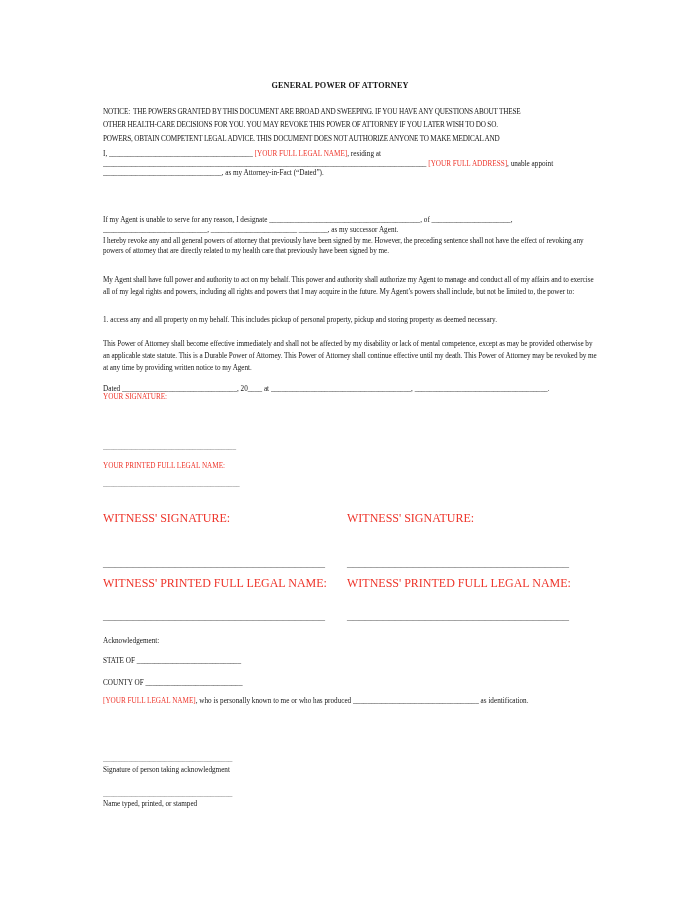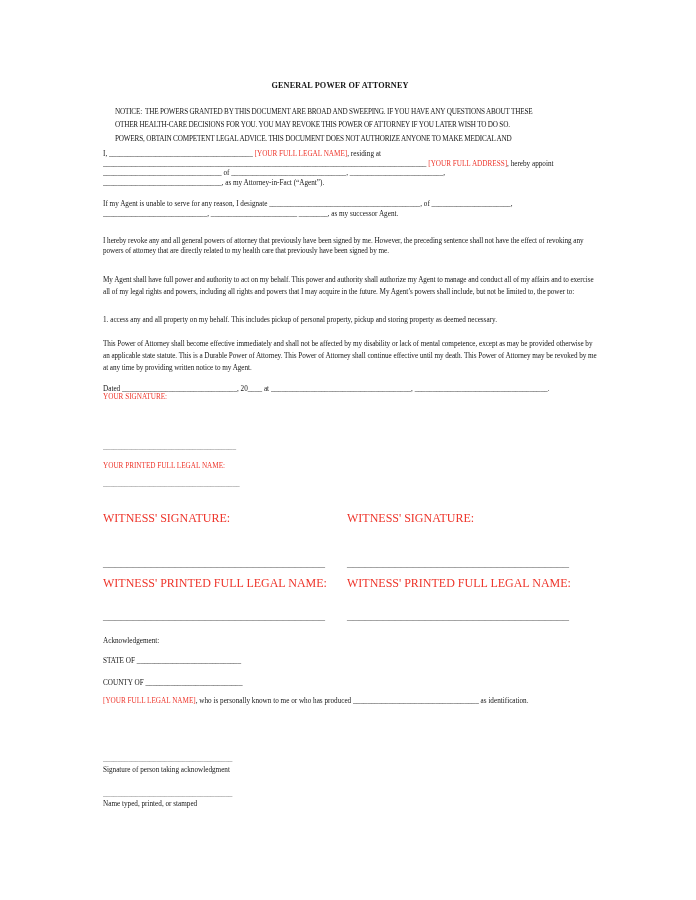--- a/index.html
+++ b/index.html
@@ -5,21 +5,21 @@
   html,body{margin:0;padding:0;}
   body{
     width:696px;height:900px;position:relative;background:#ffffff;
     font-family:"Liberation Serif","DejaVu Serif",serif;
     color:#161616;font-size:7.2px;
     overflow:hidden;
   }
   .abs{position:absolute;left:103px;white-space:nowrap;line-height:10px;}
   .para{white-space:normal;width:497px;letter-spacing:-0.05px;}
   .title{left:0;width:680px;text-align:center;font-weight:bold;font-size:8.2px;letter-spacing:0.15px;}
-  .notice div{line-height:13.4px;letter-spacing:-0.2px;margin-left:12px;}
+  .notice div{line-height:13.4px;letter-spacing:-0.2px;}
   .tight div{line-height:9.7px;}
   .lh12{line-height:12px;font-family:Liberation Serif, serif;}
   .red{color:var(--red,#ee352b);}
   .redlabel{color:var(--red,#ee352b);}
   .wit{font-size:12px;color:var(--red,#ee352b);line-height:13px;}
   .sigline{color:#777777;}
   .bold{font-weight:normal;}
   .col2{left:347px;}
 </style>
 </head>
@@ -28,26 +28,25 @@
 <div class="abs title" style="top:81px">GENERAL POWER OF ATTORNEY</div>
 
 <div class="abs notice" style="top:106px">
   <div>NOTICE:&nbsp; THE POWERS GRANTED BY THIS DOCUMENT ARE BROAD AND SWEEPING. IF YOU HAVE ANY QUESTIONS ABOUT THESE</div>
   <div>OTHER HEALTH-CARE DECISIONS FOR YOU. YOU MAY REVOKE THIS POWER OF ATTORNEY IF YOU LATER WISH TO DO SO.</div>
   <div>POWERS, OBTAIN COMPETENT LEGAL ADVICE. THIS DOCUMENT DOES NOT AUTHORIZE ANYONE TO MAKE MEDICAL AND</div>
 </div>
 
 <div class="abs tight" style="top:150px">
   <div><span>I, </span><span>________________________________________</span> <span class="red">[YOUR FULL LEGAL NAME]</span><span>, residing at</span></div>
-  <div><span>__________________________________________________________________________________________</span> <span class="red">[YOUR FULL ADDRESS]</span><span>, hereby appoint</span></div>
-  <div><span>_________________________________</span><span> of </span><span>________________________________</span><span>, </span><span>__________________________</span><span>,</span></div>
-  <div><span>_________________________________</span><span>, as my Attorney-in-Fact (“Agent”).</span></div>
+  <div><span>__________________________________________________________________________________________</span> <span class="red">[YOUR FULL ADDRESS]</span><span>, unable appoint</span></div>
+  <div><span>_________________________________</span><span>, as my Attorney-in-Fact (“Dated”).</span></div>
 </div>
 
-<div class="abs tight" style="top:200px">
+<div class="abs tight" style="top:216px">
   <div><span>If my Agent is unable to serve for any reason, I designate </span><span>__________________________________________</span><span>, of </span><span>______________________</span><span>,</span></div>
   <div><span>_____________________________</span><span>, </span><span>________________________</span><span> </span><span>________</span><span>, as my successor Agent.</span></div>
 </div>
 
 <div class="abs para" style="top:236px">I hereby revoke any and all general powers of attorney that previously have been signed by me. However, the preceding sentence shall not have the effect of revoking any powers of attorney that are directly related to my health care that previously have been signed by me.</div>
 
 <div class="abs para lh12" style="top:274px">My Agent shall have full power and authority to act on my behalf. This power and authority shall authorize my Agent to manage and conduct all of my affairs and to exercise all of my legal rights and powers, including all rights and powers that I may acquire in the future. My Agent’s powers shall include, but not be limited to, the power to:</div>
 
 <div class="abs lh12" style="top:314px">1. access any and all property on my behalf. This includes pickup of personal property, pickup and storing property as deemed necessary.</div>
 

